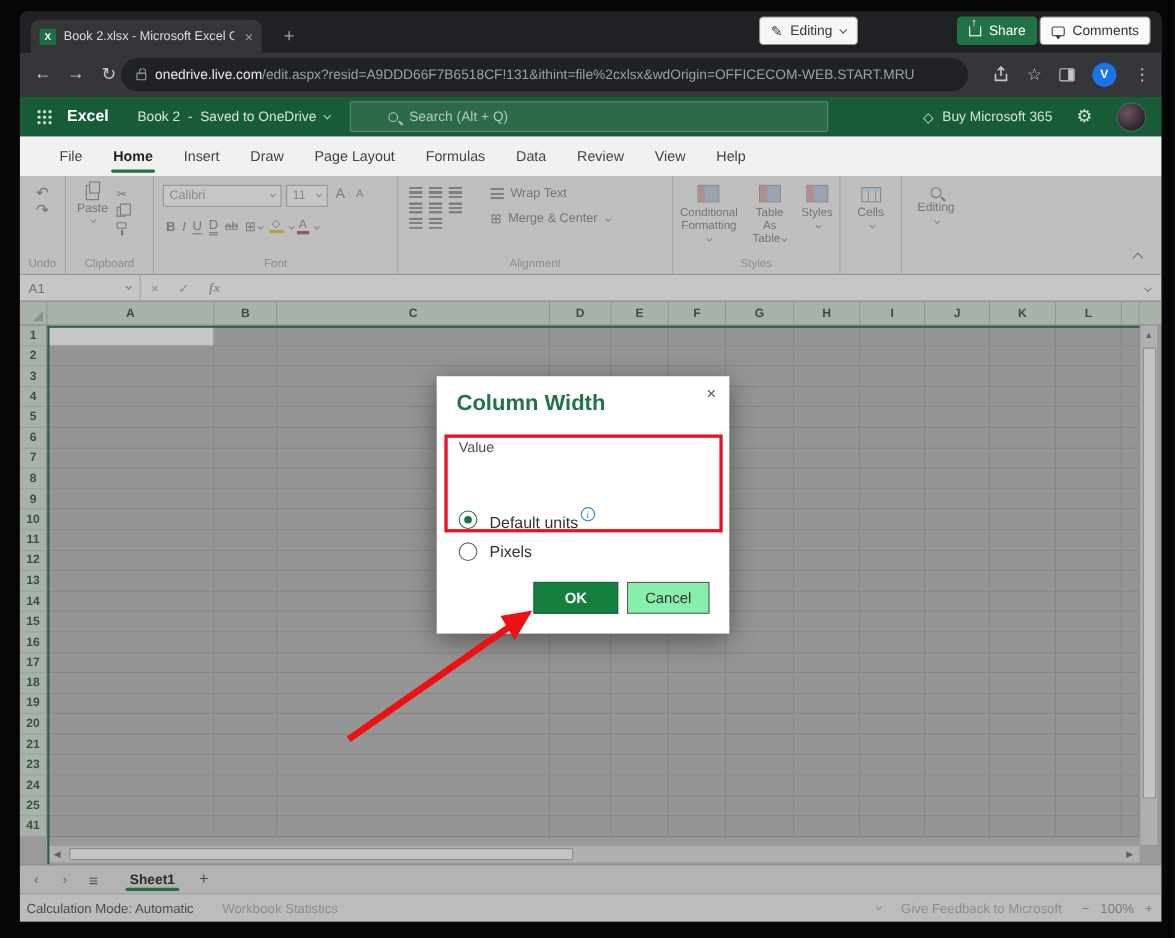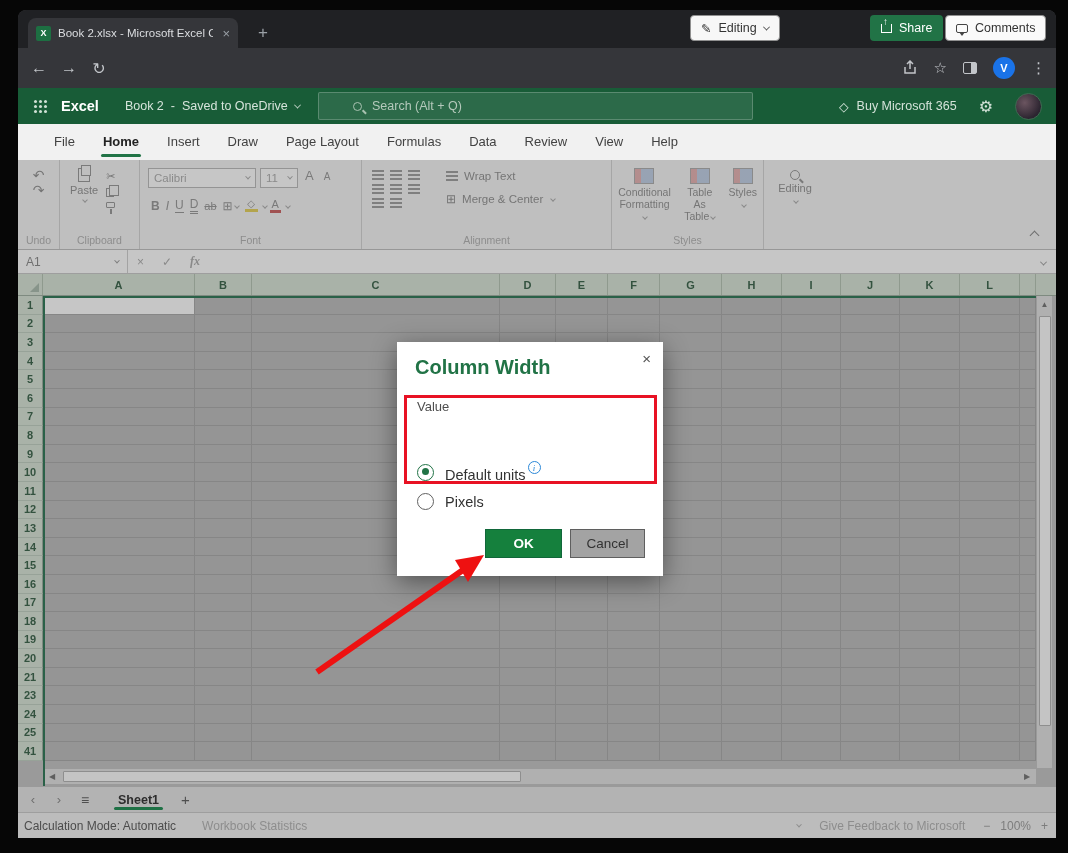--- a/index.html
+++ b/index.html
@@ -139,21 +139,21 @@
   .dlg-close { position:absolute; right:12px; top:8px; font-size:15px; color:#555; }
   .dlg-vlabel { position:absolute; left:20px; top:57px; font-size:13px; color:#4f4f4f; }
   .dlg-input { position:absolute; left:20px; top:79px; width:218px; height:28px; border:1px solid #707070; font-size:13.5px; color:#333; padding-left:12px; outline:none; background:#fff; }
   .radio-row { position:absolute; left:20px; display:flex; align-items:center; gap:11px; }
   .rad { width:17px; height:17px; border-radius:50%; border:1.6px solid #616161; flex:none; position:relative; }
   .rad.on { border-color:#217346; }
   .rad.on:after { content:""; position:absolute; left:3.5px; top:3.5px; width:7px; height:7px; border-radius:50%; background:#217346; }
   .rad-label { font-size:14.5px; color:#323232; }
   .info-i { display:inline-block; width:13px; height:13px; border-radius:50%; border:1px solid #2b88d8; color:#2b88d8; font-size:9px; text-align:center; line-height:12px; vertical-align:9px; margin-left:2px; font-style:italic; font-family:"Liberation Serif", serif; }
   .dlg-ok { position:absolute; left:88px; top:187px; width:77px; height:29px; background:#15803d; border:1px solid #11673a; color:#fff; font-size:13.5px; font-weight:bold; text-align:center; line-height:27px; }
-  .dlg-cancel { position:absolute; left:173px; top:187px; width:75px; height:29px; background:#a3a3a3; border:1px solid #5f5f5f; color:#333; font-size:13.5px; text-align:center; line-height:27px; }
+  .dlg-cancel { position:absolute; left:173px; top:187px; width:75px; height:29px; background:#86efac; border:1px solid #5f5f5f; color:#333; font-size:13.5px; text-align:center; line-height:27px; }
 
   
   .ann-rect { position:absolute; left:404px; top:395px; width:253px; height:89px; border:3px solid #e81123; z-index:50; pointer-events:none; }
   .ann-arrow { position:absolute; left:0; top:0; z-index:60; pointer-events:none; }
 </style>
 </head>
 <body>
 
 <div class="screen">
   <div class="browser">
@@ -170,20 +170,24 @@
         <span>−</span>
         <span>□</span>
         <span>×</span>
       </div>
     </div>
 
     <div class="toolbar">
       <span class="navic" style="margin-left:6px">←</span>
       <span class="navic">→</span>
       <span class="navic">↻</span>
+      <div class="urlpill">
+        <span class="lock"></span>
+        <span style="white-space:nowrap; overflow:hidden;"><span class="url-domain">onedrive.live.com</span><span class="url-path">/edit.aspx?resid=A9DDD66F7B6518CF!131&amp;ithint=file%2cxlsx&amp;wdOrigin=OFFICECOM-WEB.START.MRU</span></span>
+      </div>
       <div class="tb-right">
         <svg width="16" height="16" viewBox="0 0 16 16">
             <path d="M3 7v6h10V7M8 9V1M5 4l3-3 3 3" fill="none" stroke="#c2c5c9" stroke-width="1.5"></path>
           </svg>
         <span class="tbic">☆</span>
         <span class="panel-ic"></span>
         <span class="avatar-v">V</span>
         <span class="tbic">⋮</span>
       </div>
     </div>
@@ -335,20 +339,23 @@
         <div>
           <span class="mini-grid"></span>
           <div>Table As</div><div><span>Table</span><span class="dchv"></span></div>
         </div>
         <div>
           <span class="mini-grid"></span>
           <div>Styles</div><div><span class="dchv"></span></div>
         </div>
         <div class="glabel">Styles</div>
       </div>
+      <div class="rgroup" style="width:56px; text-align:center; font-size:11px; padding-top:10px;">
+        <div><span class="ic-table"></span><div>Cells</div><span class="dchv"></span></div>
+      </div>
       <div class="rgroup" style="width:62px; text-align:center; font-size:11px; padding-top:10px; border-right:none;">
         <div><span class="ic-mag"></span><div>Editing</div><span class="dchv"></span></div>
       </div>
       <div style="position:absolute; right:18px; bottom:6px;"><span class="chv" style="transform:rotate(-135deg); color:#6f6f6f;"></span></div>
     </div>
 
     <div class="fbar">
       <div class="namebox">
           <span>A1</span>
           <span class="chv"></span>

